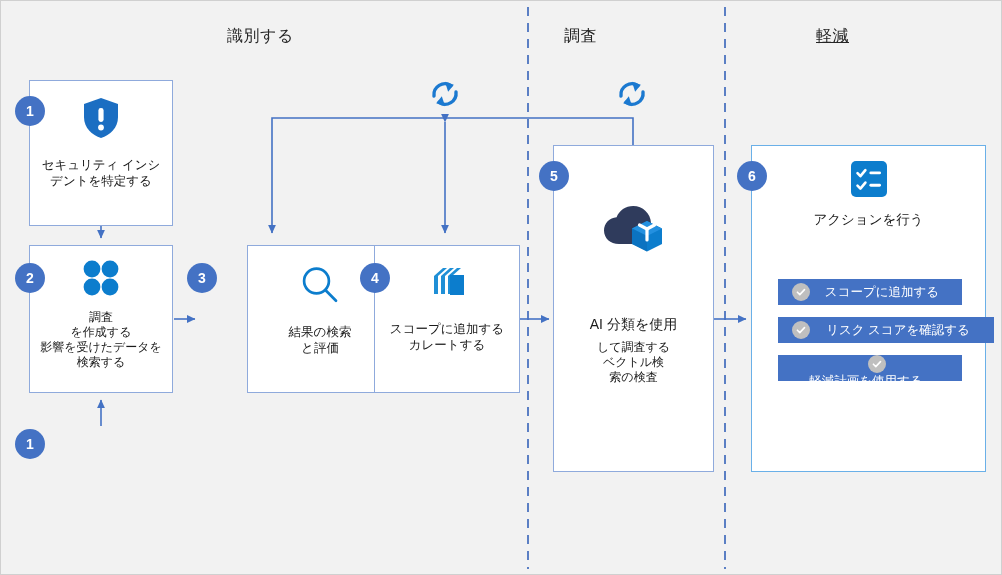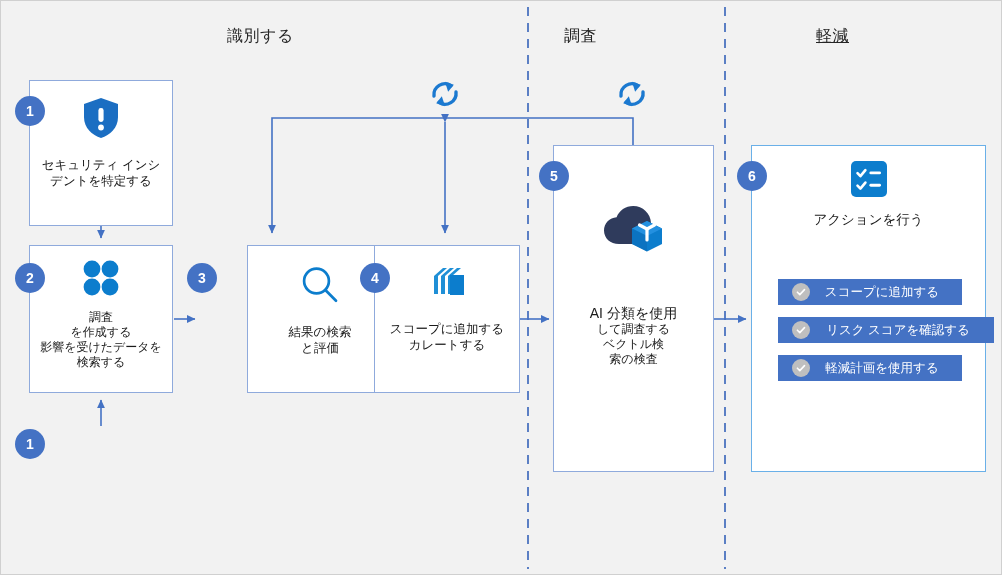--- a/index.html
+++ b/index.html
@@ -242,22 +242,22 @@
           <path d="M17 40 C8.2 40 2 34 2 26.4 C2 19.4 7.6 13.6 14.6 13.2
                    C17.2 6.6 23.6 2 31.2 2 C40.8 2 48.6 9.5 49 19
                    C49 19 49 40 49 40 Z" fill="#2f3b5c"></path>
           <path d="M45 17 L60 24.5 V40 L45 47.5 L30 40 V24.5 Z" fill="#0c7dcd"></path>
           <path d="M45 17 L60 24.5 L45 32 L30 24.5 Z" fill="#2390e0"></path>
           <path d="M45 32 L45 47.5 L30 40 L30 24.5 Z" fill="#0b6fba" opacity="0.65"></path>
           <path d="M37.5 21 L45 25 L52.5 21" fill="none" stroke="#ffffff" stroke-width="3.2" stroke-linecap="round" stroke-linejoin="round"></path>
           <line x1="45" y1="25" x2="45" y2="36" stroke="#ffffff" stroke-width="3.2" stroke-linecap="round"></line>
         </svg>
       </span>
-      <div class="step-label" style="margin-top:44px; font-size:14px; line-height:18px;">AI 分類を使用</div>
-      <div class="step-label small" style="">して調査する
+      <div class="step-label" style="margin-top:55px; font-size:14px; line-height:18px;">AI 分類を使用</div>
+      <div class="step-label small" style="margin-top:7px;">して調査する
 ベクトル検
 索の検査</div>
     </div>
   </div>
   <div class="badge" style="left:538px; top:160px;">5</div>
 
   <div class="step-box" style="left:750px; top:144px; width:235px; height:327px; border-color:#6ab0e8;">
     <div class="step-inner" style="top:14px;">
       <span class="step-icon">
         <svg width="38" height="38" viewBox="0 0 38 38">
@@ -283,21 +283,21 @@
 
     <div class="action-bar" style="left:26px; top:171px; width:216px;">
       <span class="action-check">
         <svg width="12" height="12" viewBox="0 0 12 12">
           <path d="M2.4 6.2 L4.8 8.6 L9.5 3.6" fill="none" stroke="#ffffff" stroke-width="1.6" stroke-linecap="round" stroke-linejoin="round"></path>
         </svg>
       </span>
       <span class="action-text">リスク スコアを確認する</span>
     </div>
 
-    <div class="action-bar" style="left:26px; top:209px; width:184px;">
+    <div class="action-bar" style="left:26px; top:209px; width:184px;flex-direction:column;">
       <span class="action-check">
         <svg width="12" height="12" viewBox="0 0 12 12">
           <path d="M2.4 6.2 L4.8 8.6 L9.5 3.6" fill="none" stroke="#ffffff" stroke-width="1.6" stroke-linecap="round" stroke-linejoin="round"></path>
         </svg>
       </span>
       <span class="action-text">軽減計画を使用する</span>
     </div>
   </div>
   <div class="badge" style="left:736px; top:160px;">6</div>
 

